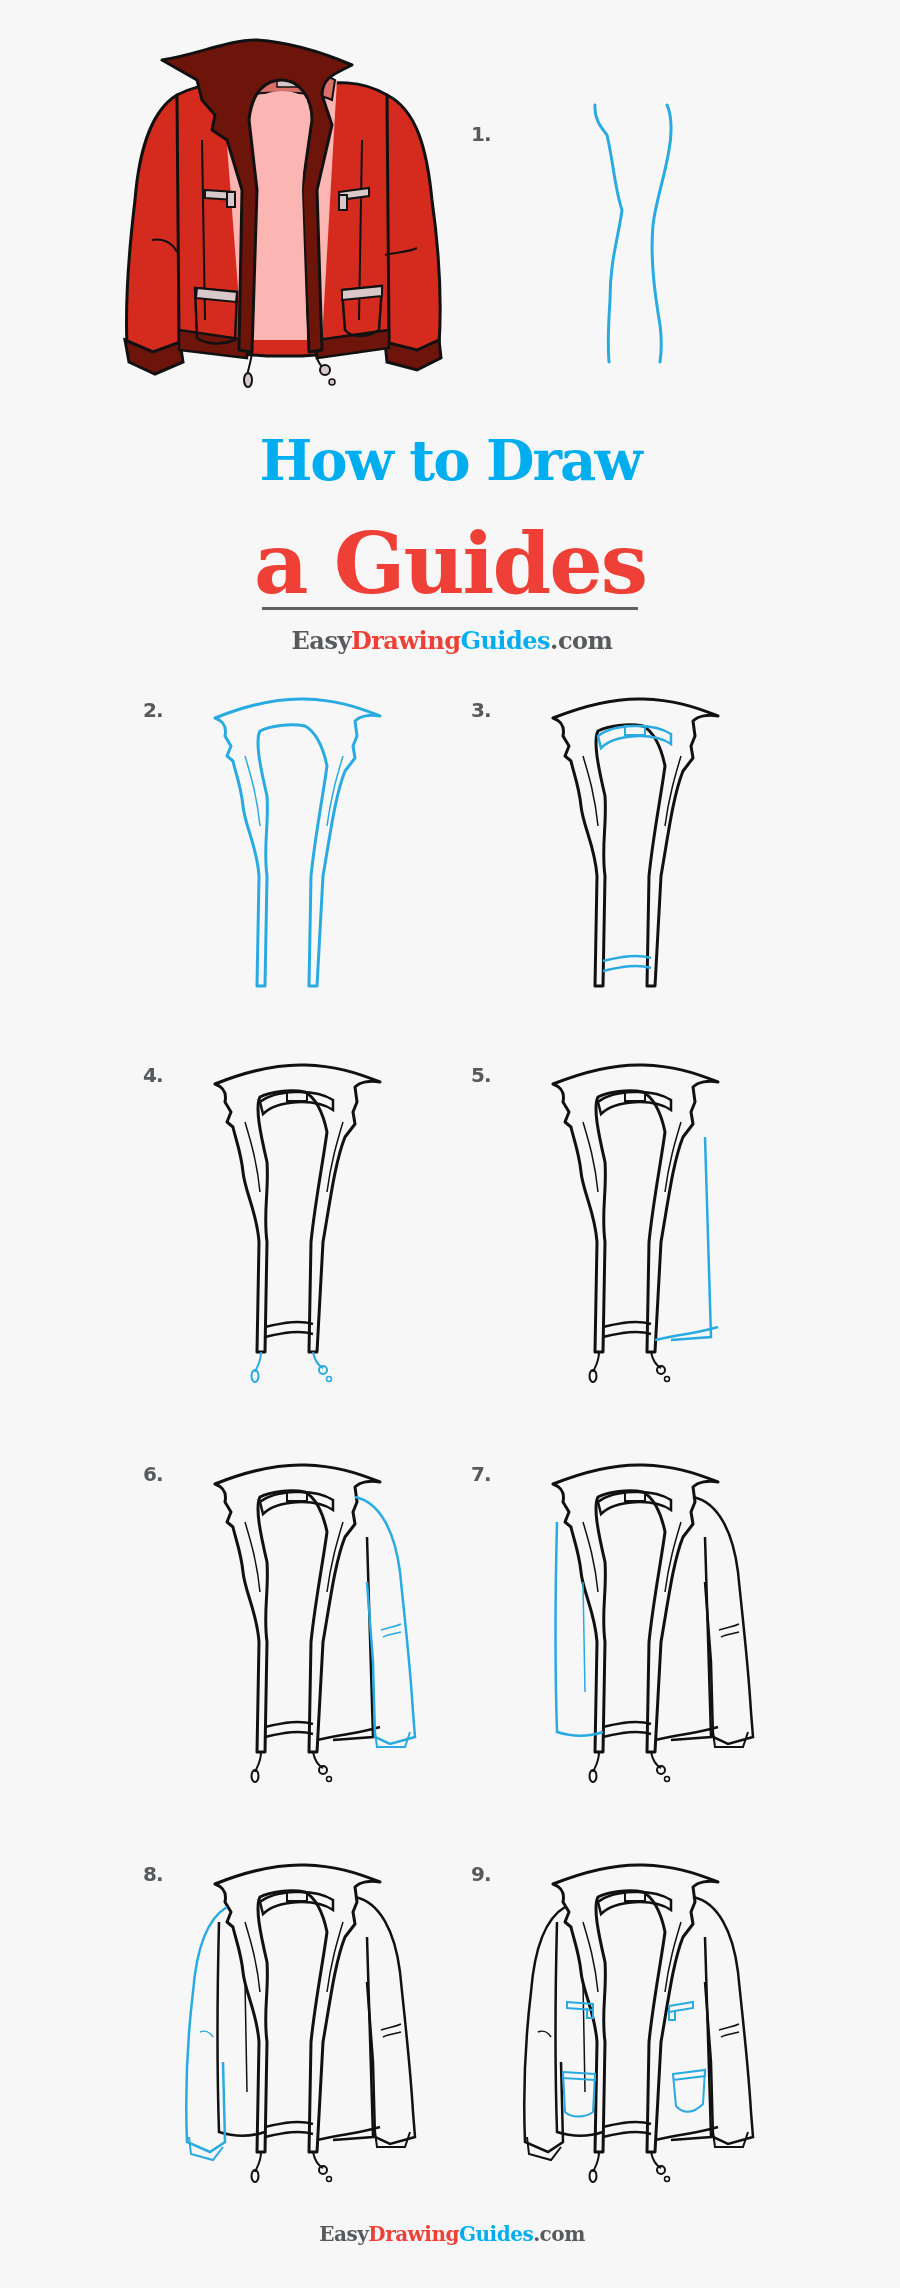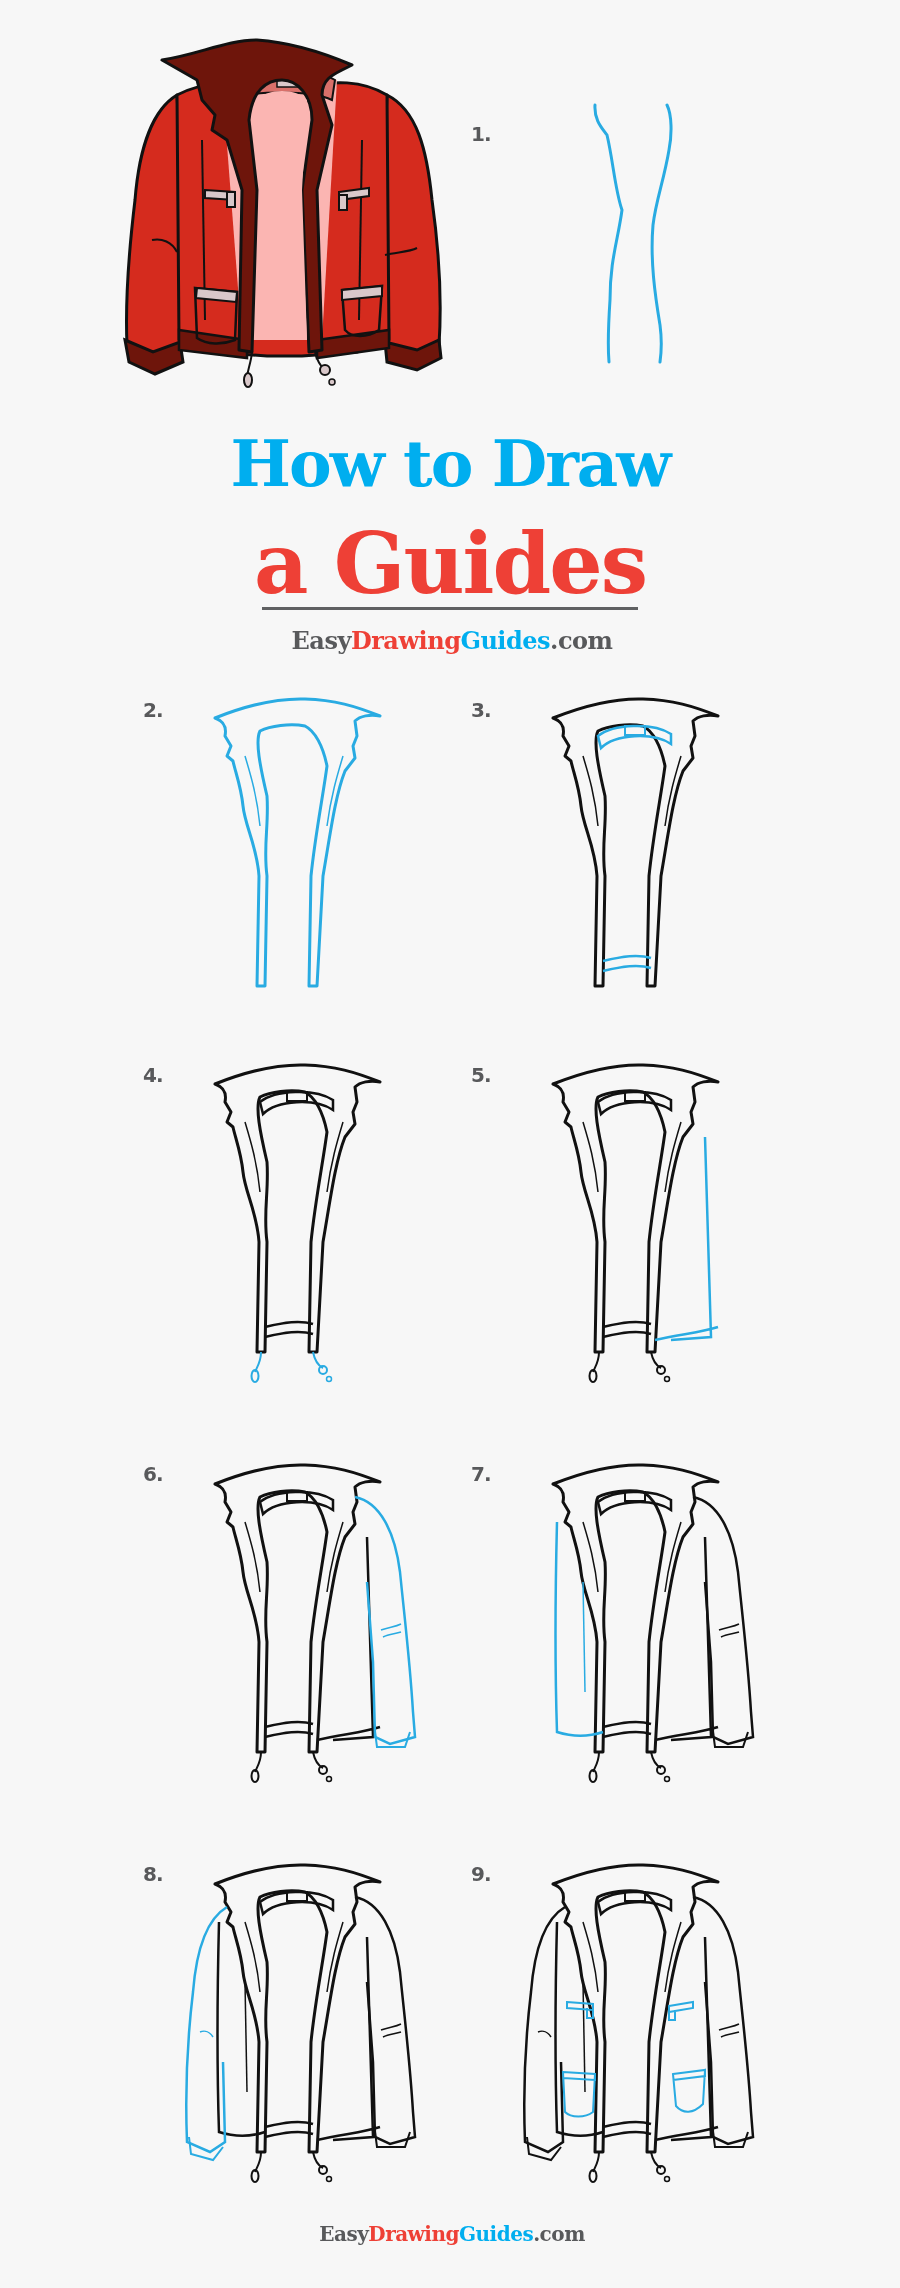--- a/index.html
+++ b/index.html
@@ -1,19 +1,19 @@
 <!DOCTYPE html>
 <html><head>
 <meta charset="utf-8">
 <style>
   html,body{margin:0;padding:0;}
   body{width:900px;height:2288px;background:#f7f7f7;position:relative;overflow:hidden;font-family:"DejaVu Serif",serif;}
   .step-label{position:absolute;font-family:"DejaVu Sans",sans-serif;font-weight:bold;font-size:20px;color:#58595b;letter-spacing:-1px;}
   .title{position:absolute;left:0;width:900px;text-align:center;font-family:"DejaVu Serif",serif;font-weight:bold;line-height:1;}
-  .title-1{top:432px;font-size:64px;color:#00aeef;letter-spacing:-2px;}
+  .title-1{top:432px;font-size:56px;color:#00aeef;letter-spacing:-2px;}
   .title-2{top:522px;font-size:84px;color:#ee4036;letter-spacing:-2px;}
   .rule{position:absolute;left:262px;width:376px;top:607px;height:3px;background:#5f6062;}
   .brand{position:absolute;left:2px;width:900px;text-align:center;font-family:"DejaVu Serif",serif;font-weight:bold;font-size:24px;letter-spacing:-0.5px;}
   .brand .b1{color:#58595b}.brand .b2{color:#ee4036}.brand .b3{color:#00aeef}.brand .b4{color:#58595b}
   .brand-top{top:626px;}
   .brand-bottom{top:2222px;}
   svg{position:absolute;overflow:visible;}
 </style>
 </head>
 <body>

